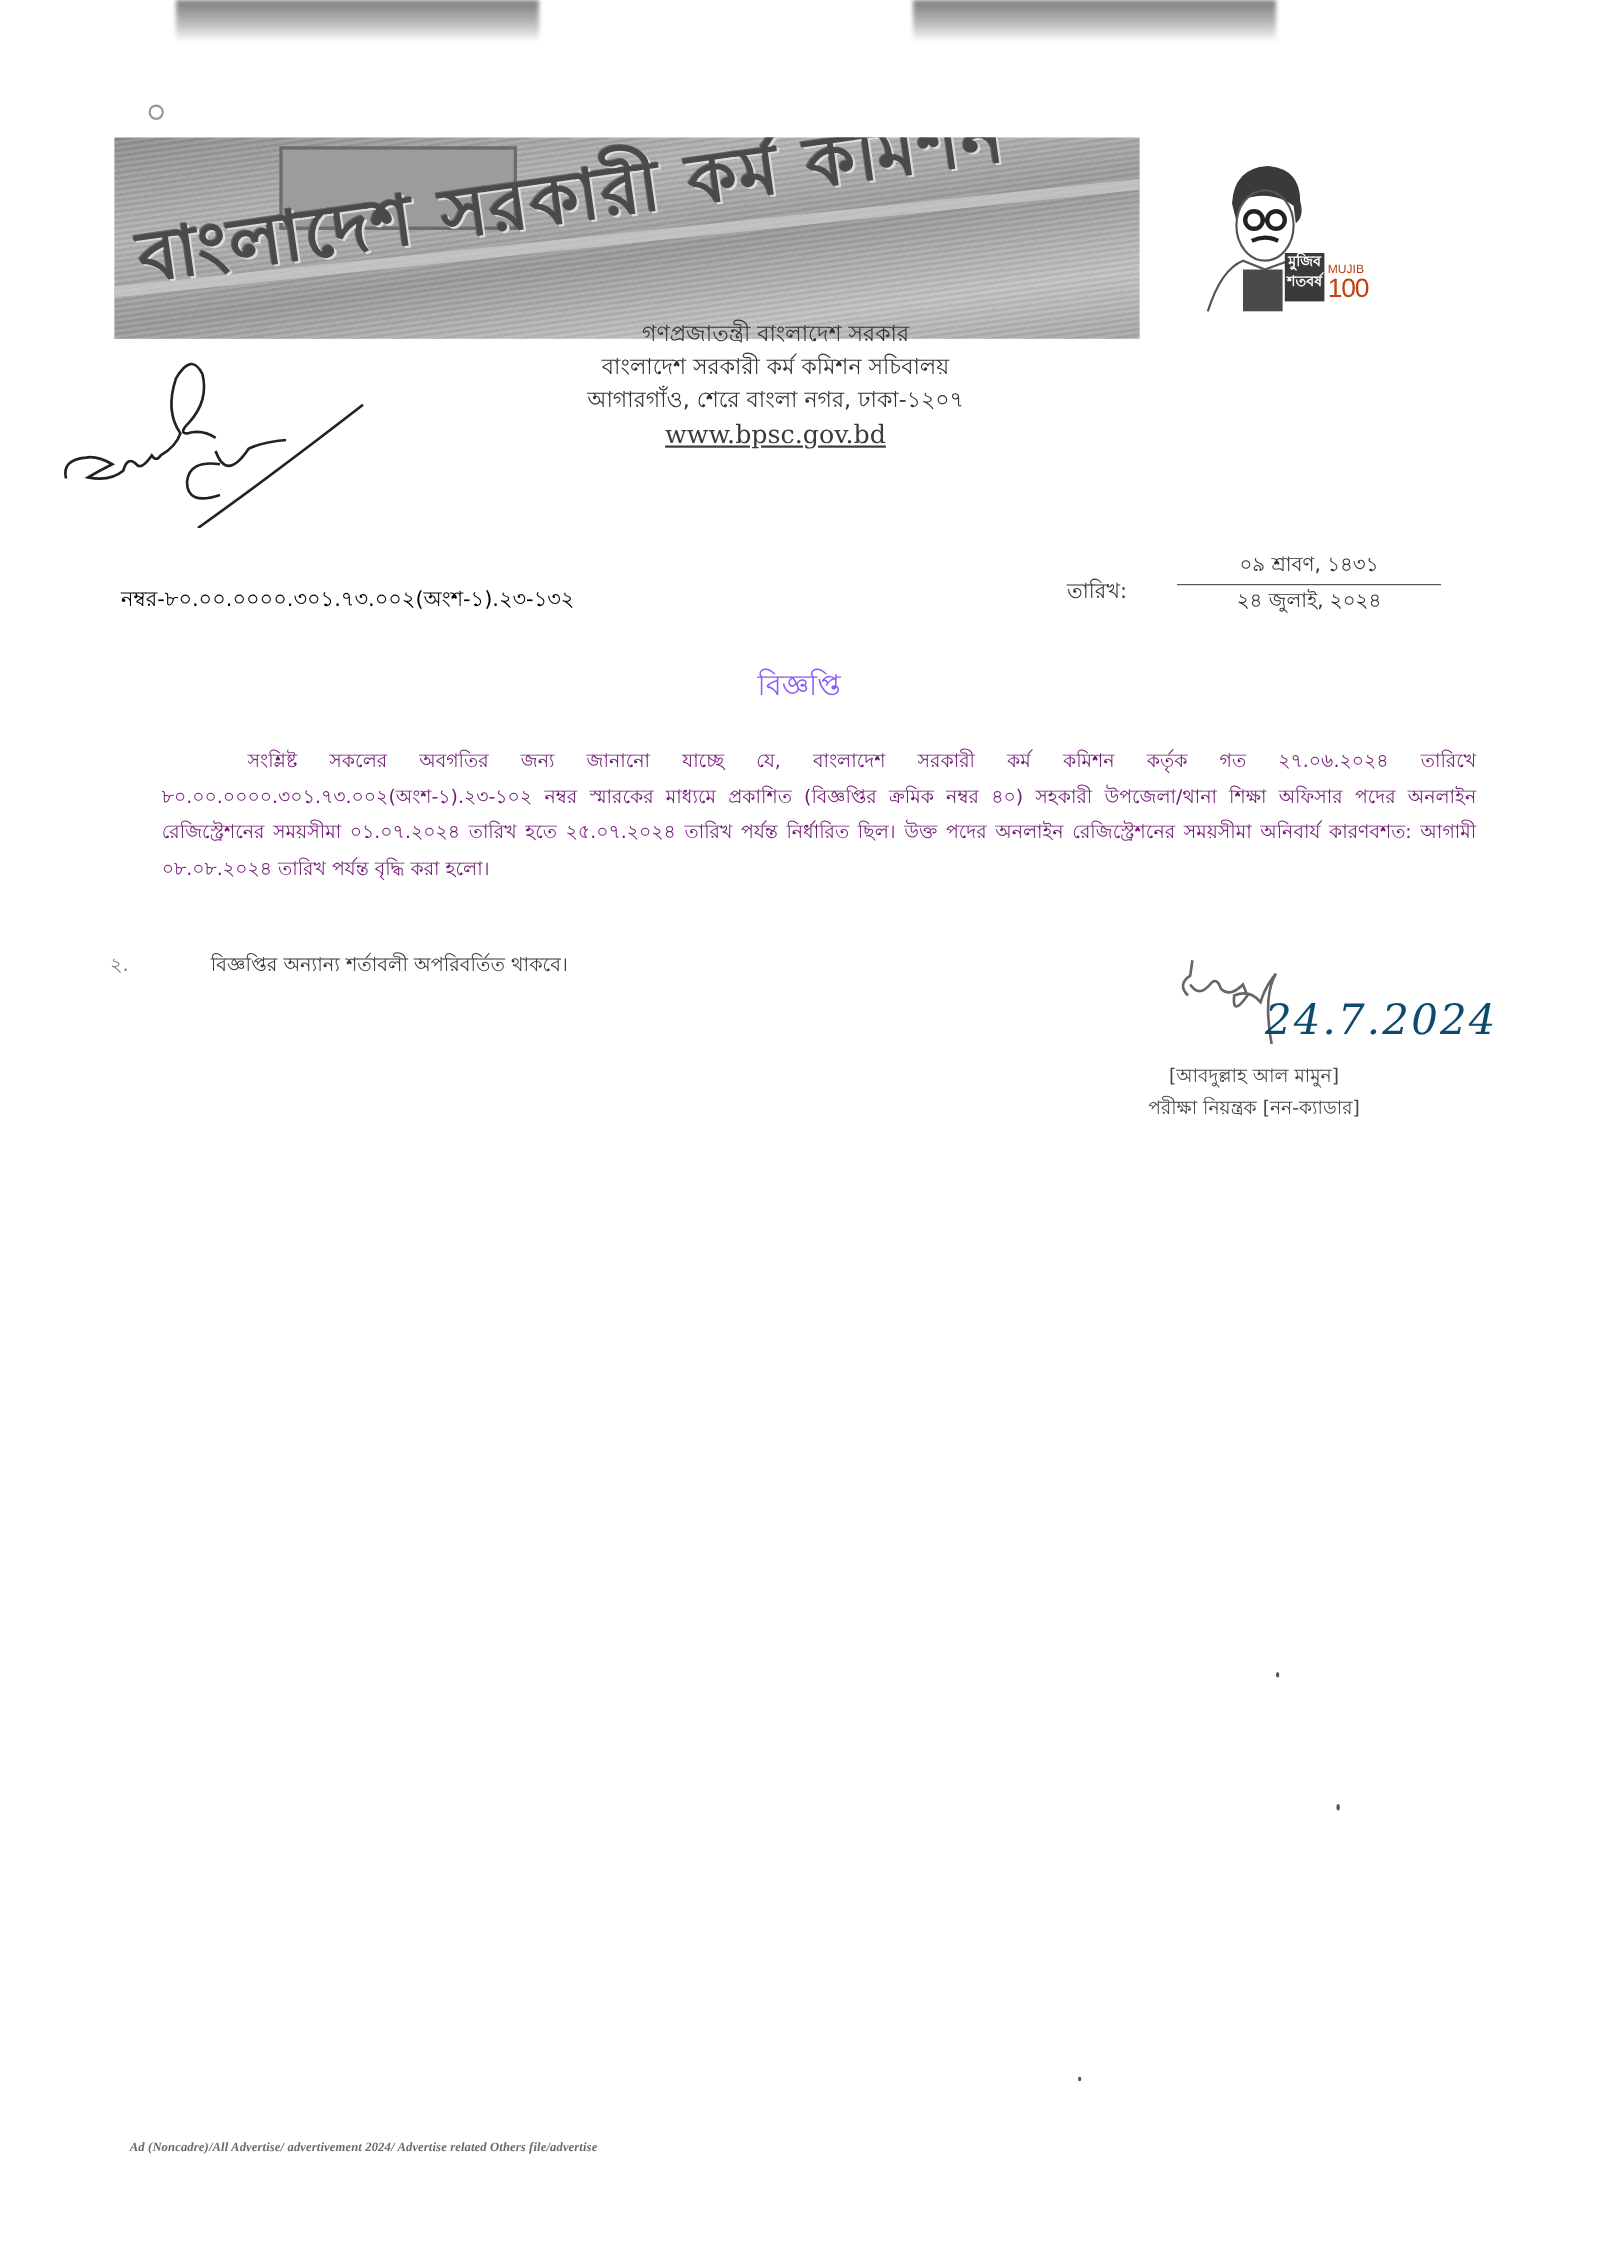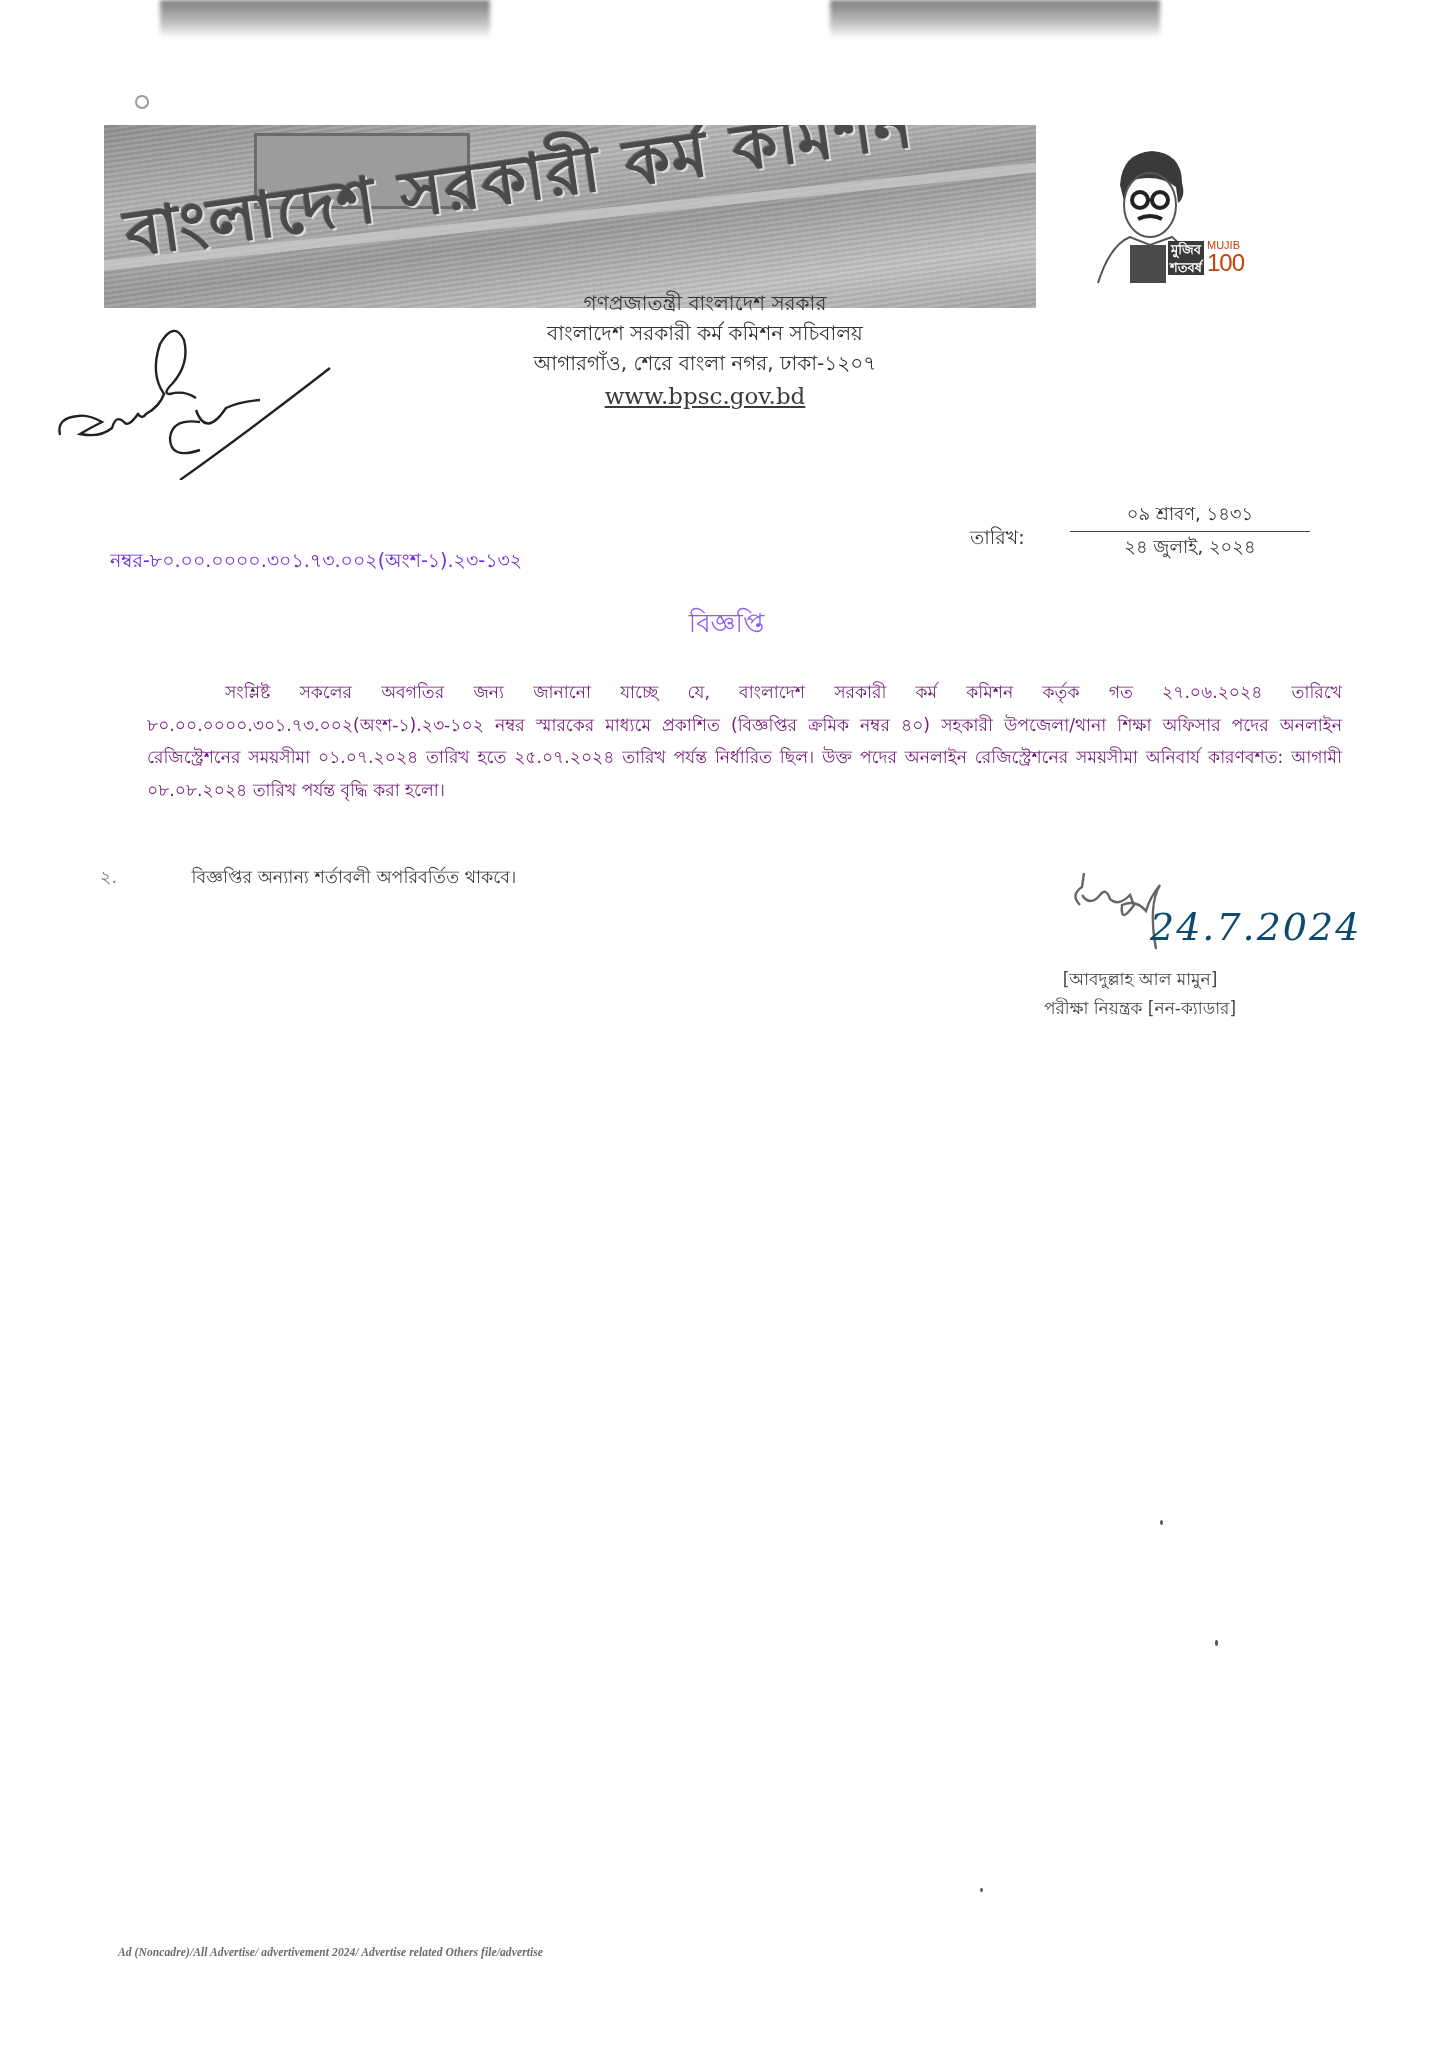--- a/index.html
+++ b/index.html
@@ -79,23 +79,23 @@
     .mujib-logo .portrait {
       position: absolute;
       left: 20px;
       top: 0;
       width: 110px;
       height: 140px;
     }
     .mujib-badge {
       position: absolute;
       left: 98px;
-      top: 96px;
+      top: 85px;
       width: 36px;
-      height: 34px;
+      height: 44px;
       background: #3a3a3a;
       color: #fff;
       font-size: 13px;
       font-weight: bold;
       text-align: center;
       line-height: 18px;
     }
     .mujib-side {
       position: absolute;
       left: 137px;
@@ -136,22 +136,21 @@
       top: 310px;
       width: 300px;
       height: 170px;
     }
 
     .memo-number {
       position: absolute;
       left: 110px;
       top: 530px;
       font-size: 19px;
-      color: #6d28d9;
-      margin-top: 16px;
+      color: #000000;
     }
     .date-block {
       position: absolute;
       left: 970px;
       top: 500px;
       width: 340px;
       height: 70px;
     }
     .date-label {
       position: absolute;

